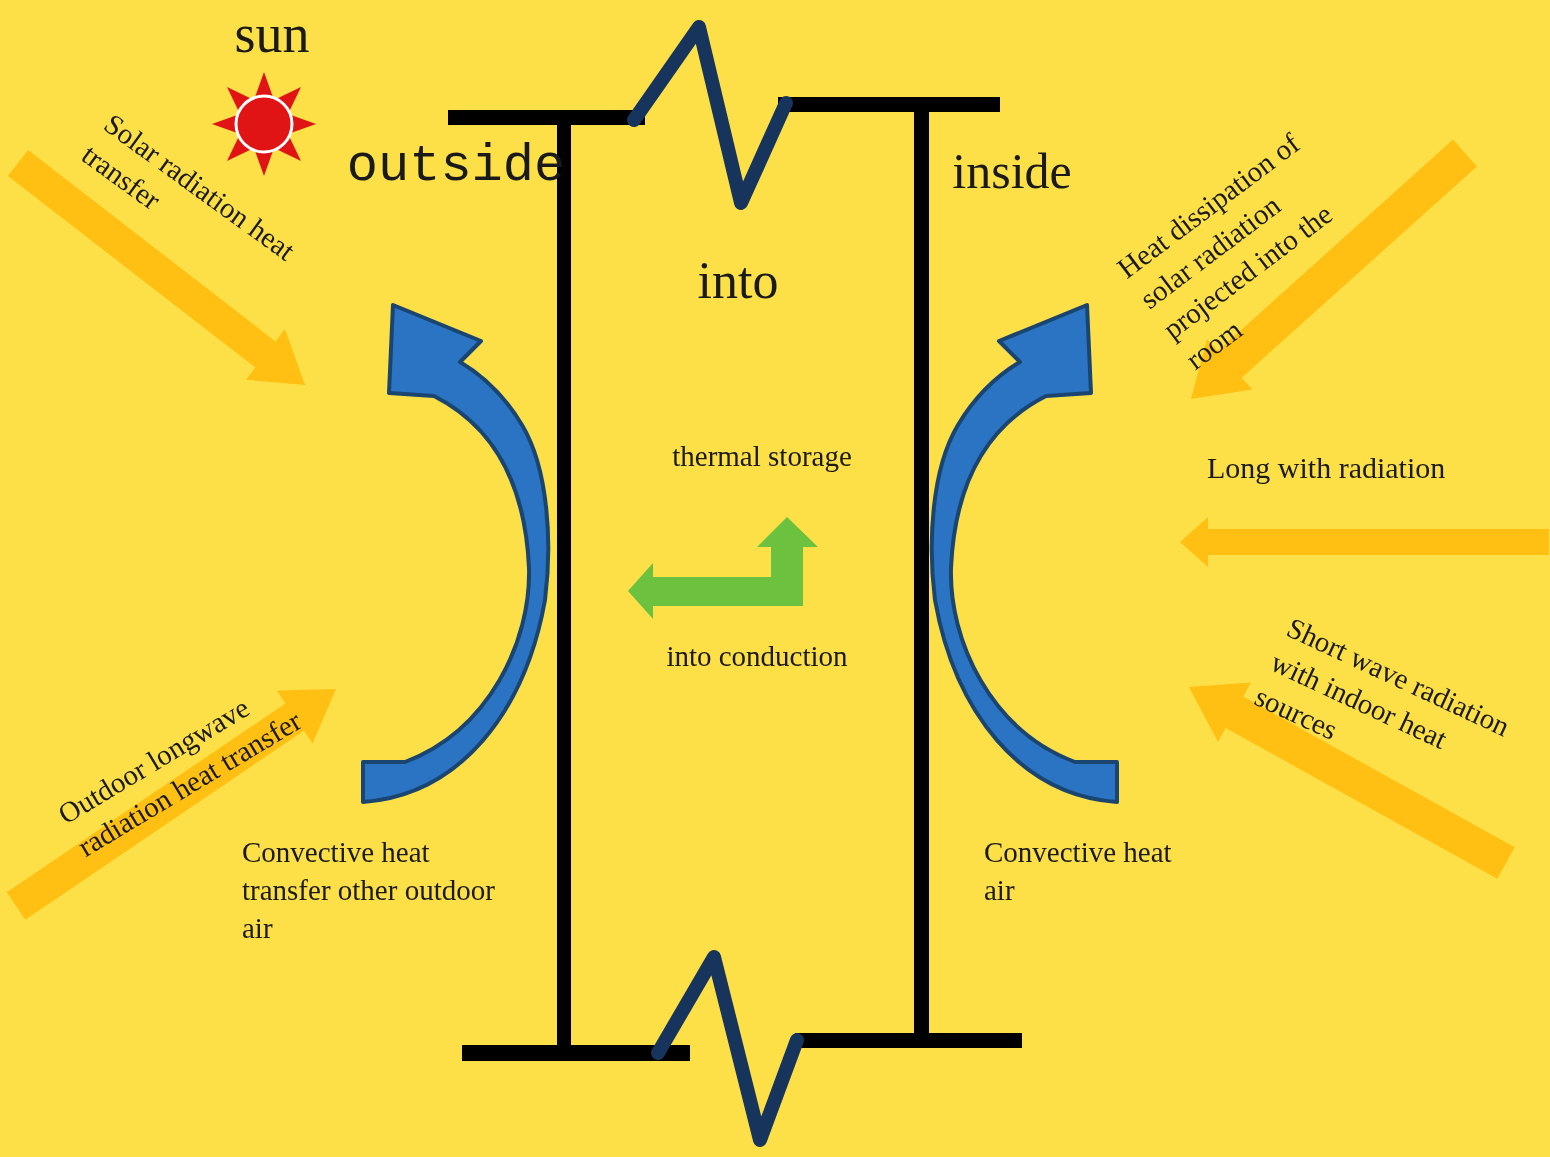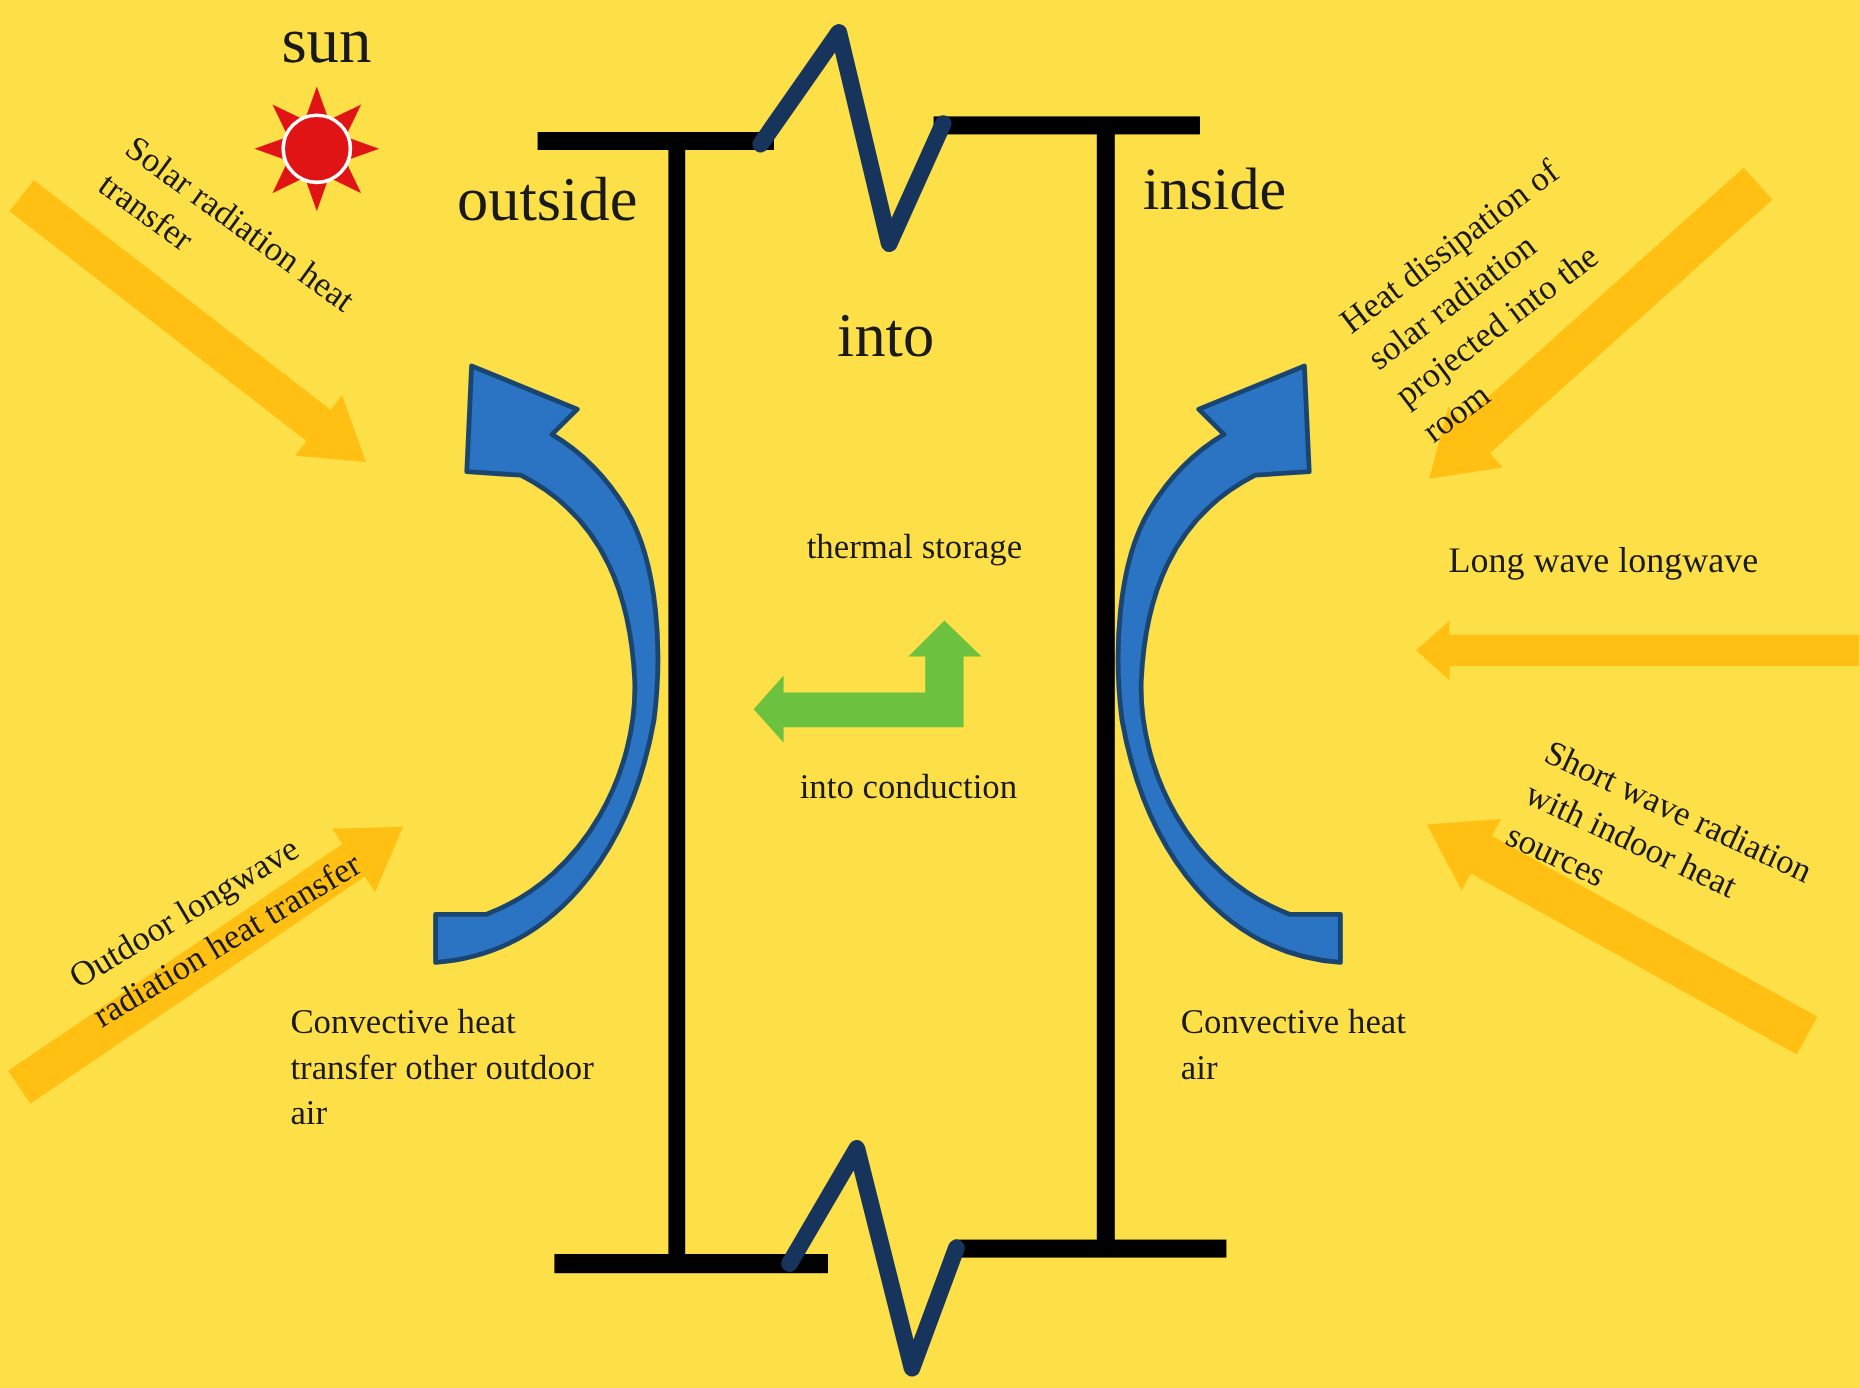--- a/index.html
+++ b/index.html
@@ -50,23 +50,23 @@
         <polygon points="7.9,176.1 255.4,367.5 245.9,379.7 305,385 285,329.1 275.5,341.4 28.1,149.9" style="fill:var(--arrow_yellow)"></polygon>
         <polygon points="25.3,919.7 303.9,730.7 312.6,743.5 336,689 276.7,690.6 285.4,703.4 6.7,892.3" style="fill:var(--arrow_yellow)"></polygon>
         <polygon points="1453,139.6 1217.7,350.9 1207,339 1191,399 1252.4,389.6 1241.7,377.7 1477,166.4" style="fill:var(--arrow_yellow)"></polygon>
         <polygon points="1549,529 1208,529 1208,517 1180,542 1208,567 1208,555 1549,555" style="fill:var(--arrow_yellow)"></polygon>
         <polygon points="1514.7,847.3 1243.2,696.5 1251,682.5 1189,687 1218,742 1225.7,728 1497.3,878.7" style="fill:var(--arrow_yellow)"></polygon>
       </g>
   </svg>
 
   <div class="lbl center" style="left:272px;top:34px;font-size:54px;">sun</div>
 
-  <div class="lbl center big" style="left:456px;top:167px;">outside</div>
+  <div class="lbl center big" style="left:456px;top:167px;font-family:Liberation Mono, monospace;">outside</div>
 
-  <div class="lbl center" style="left:1012px;top:158px;font-size:50px;">inside</div>
+  <div class="lbl center" style="left:1012px;top:172px;font-size:50px;">inside</div>
 
   <div class="lbl center big" style="left:738px;top:281px;">into</div>
 
   <div class="lbl center small" style="left:762px;top:457px;">thermal storage</div>
 
   <div class="lbl center small" style="left:757px;top:657px;">into conduction</div>
 
   <div class="lbl center small" style="left:188px;top:203px;transform:translate(-50%,-50%) rotate(36deg);text-align:left;">
     <div class="ln">Solar radiation heat</div>
     <div class="ln">transfer</div>
@@ -84,21 +84,21 @@
   </div>
 
   <div class="lbl center small" style="left:1243px;top:252px;transform:translate(-50%,-50%) rotate(-37deg);text-align:left;">
     <div class="ln">Heat dissipation of</div>
     <div class="ln">solar radiation</div>
     <div class="ln">projected into the</div>
     <div class="ln">room</div>
   </div>
 
   <div class="lbl small" style="left:1207px;top:448px;text-align:left;font-size:30px;">
-    <div class="ln">Long wave longwave</div>
+    <div class="ln">Long with radiation</div>
   </div>
 
   <div class="lbl center small" style="left:1382px;top:712px;transform:translate(-50%,-50%) rotate(25deg);text-align:left;">
     <div class="ln">Short wave radiation</div>
     <div class="ln">with indoor heat</div>
     <div class="ln">sources</div>
   </div>
 
   <div class="lbl small" style="left:984px;top:834px;text-align:left;">
     <div class="ln">Convective heat</div>

